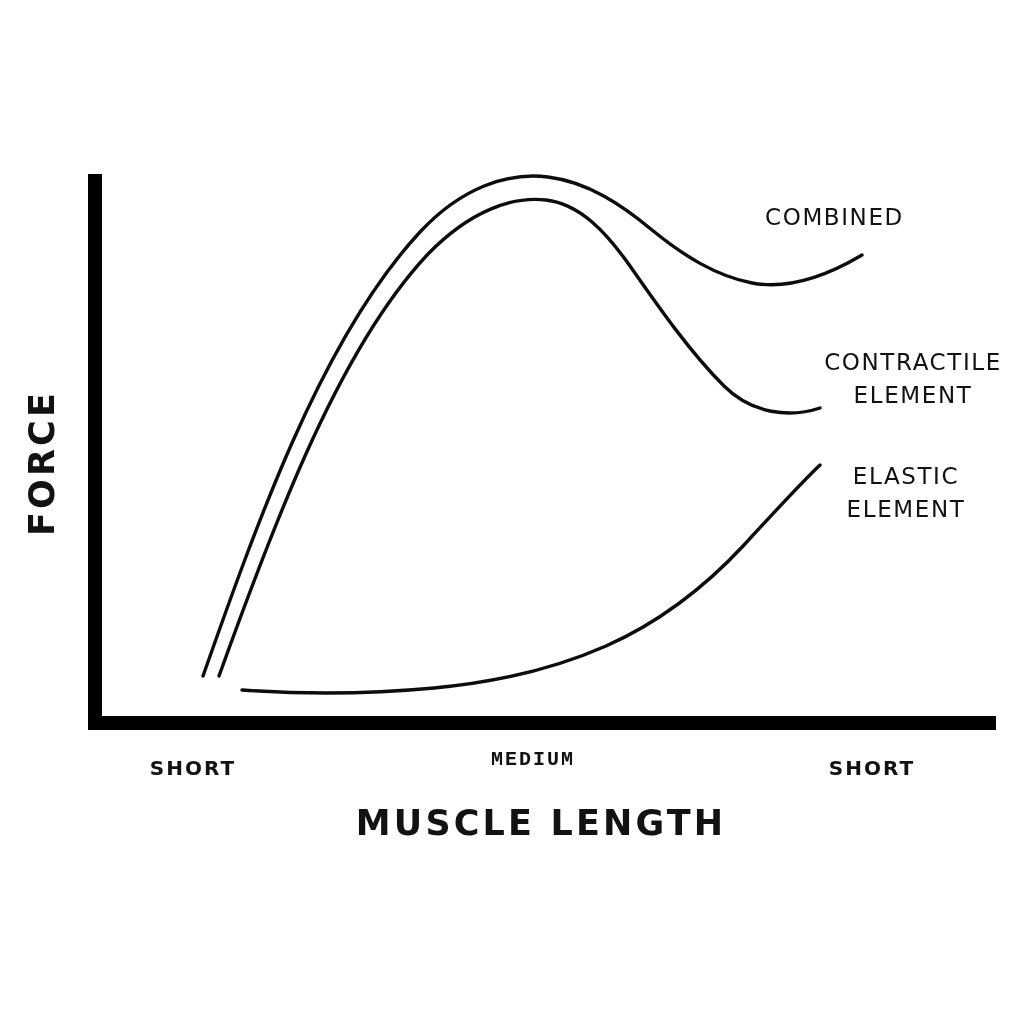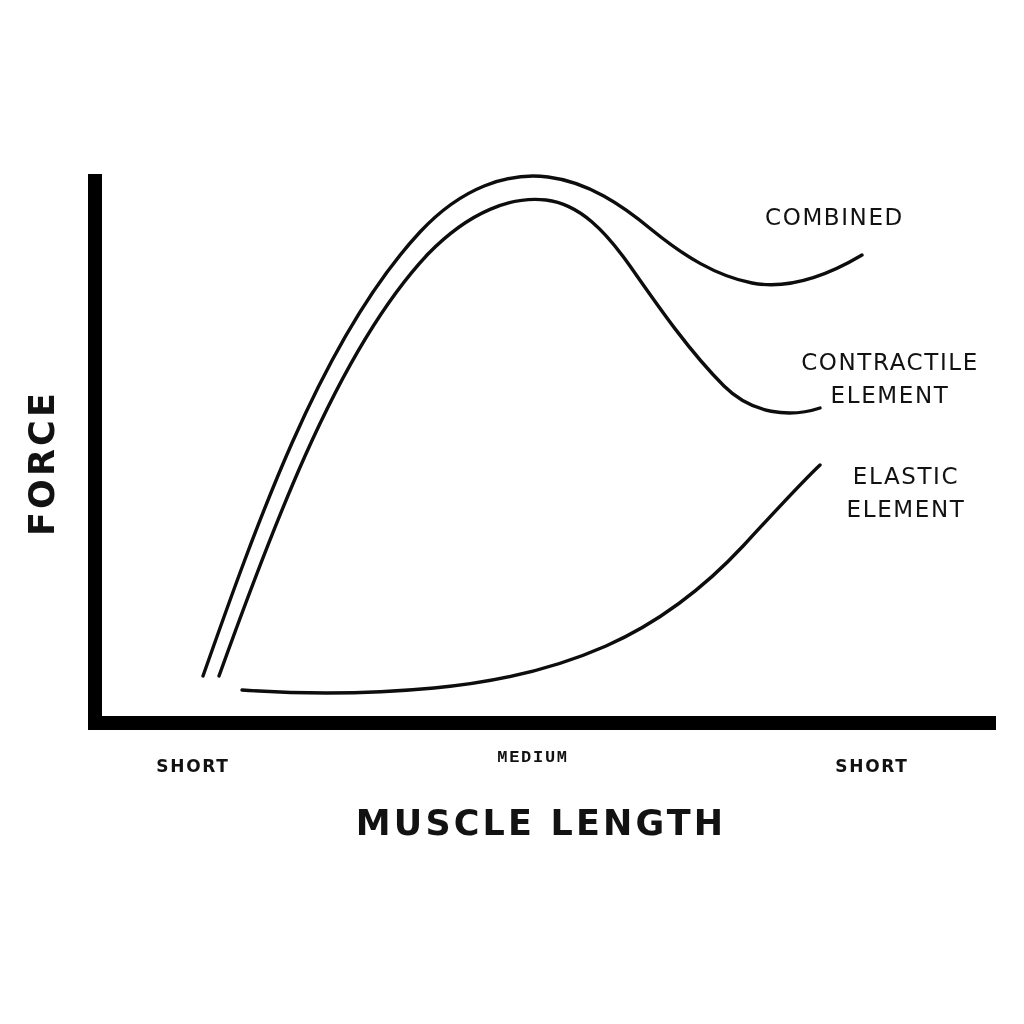--- a/index.html
+++ b/index.html
@@ -37,21 +37,21 @@
   }
   .txt {
     position: absolute;
     color: #121212;
     font-family: "DejaVu Sans", sans-serif;
     white-space: nowrap;
     letter-spacing: 0.06em;
     user-select: none;
   }
   .tick-label {
-    font-size: 17px;
+    font-size: 20px;
     font-weight: 700;
     letter-spacing: 0.10em;
     transform: translateX(-50%);
   }
   .axis-title-x {
     font-size: 35px;
     font-weight: 800;
     letter-spacing: 0.09em;
     transform: translateX(-50%);
   }
@@ -110,21 +110,21 @@
   <div class="txt axis-title-y" style="left:42px; top:463px;">FORCE</div>
 
   <div class="txt tick-label" style="left:193px; top:756px;">SHORT</div>
   <div class="txt tick-label" style="left:533px; top:748px;font-family:Liberation Mono, monospace;">MEDIUM</div>
   <div class="txt tick-label" style="left:872px; top:756px;">SHORT</div>
 
   <div class="txt series-label" style="left:765px; top:201px;">COMBINED</div>
 
   <div class="txt axis-title-x" style="left:541px; top:803px;">MUSCLE LENGTH</div>
 
-  <div class="txt series-label center" style="left:890px; top:346px;">
+  <div class="txt series-label center" style="left:913px; top:346px;">
     <div>CONTRACTILE</div>
     <div>ELEMENT</div>
   </div>
 
   <div class="txt series-label center" style="left:898px; top:460px;margin-left:8px;">
     <div>ELASTIC</div>
     <div>ELEMENT</div>
   </div>
 
 </div>

